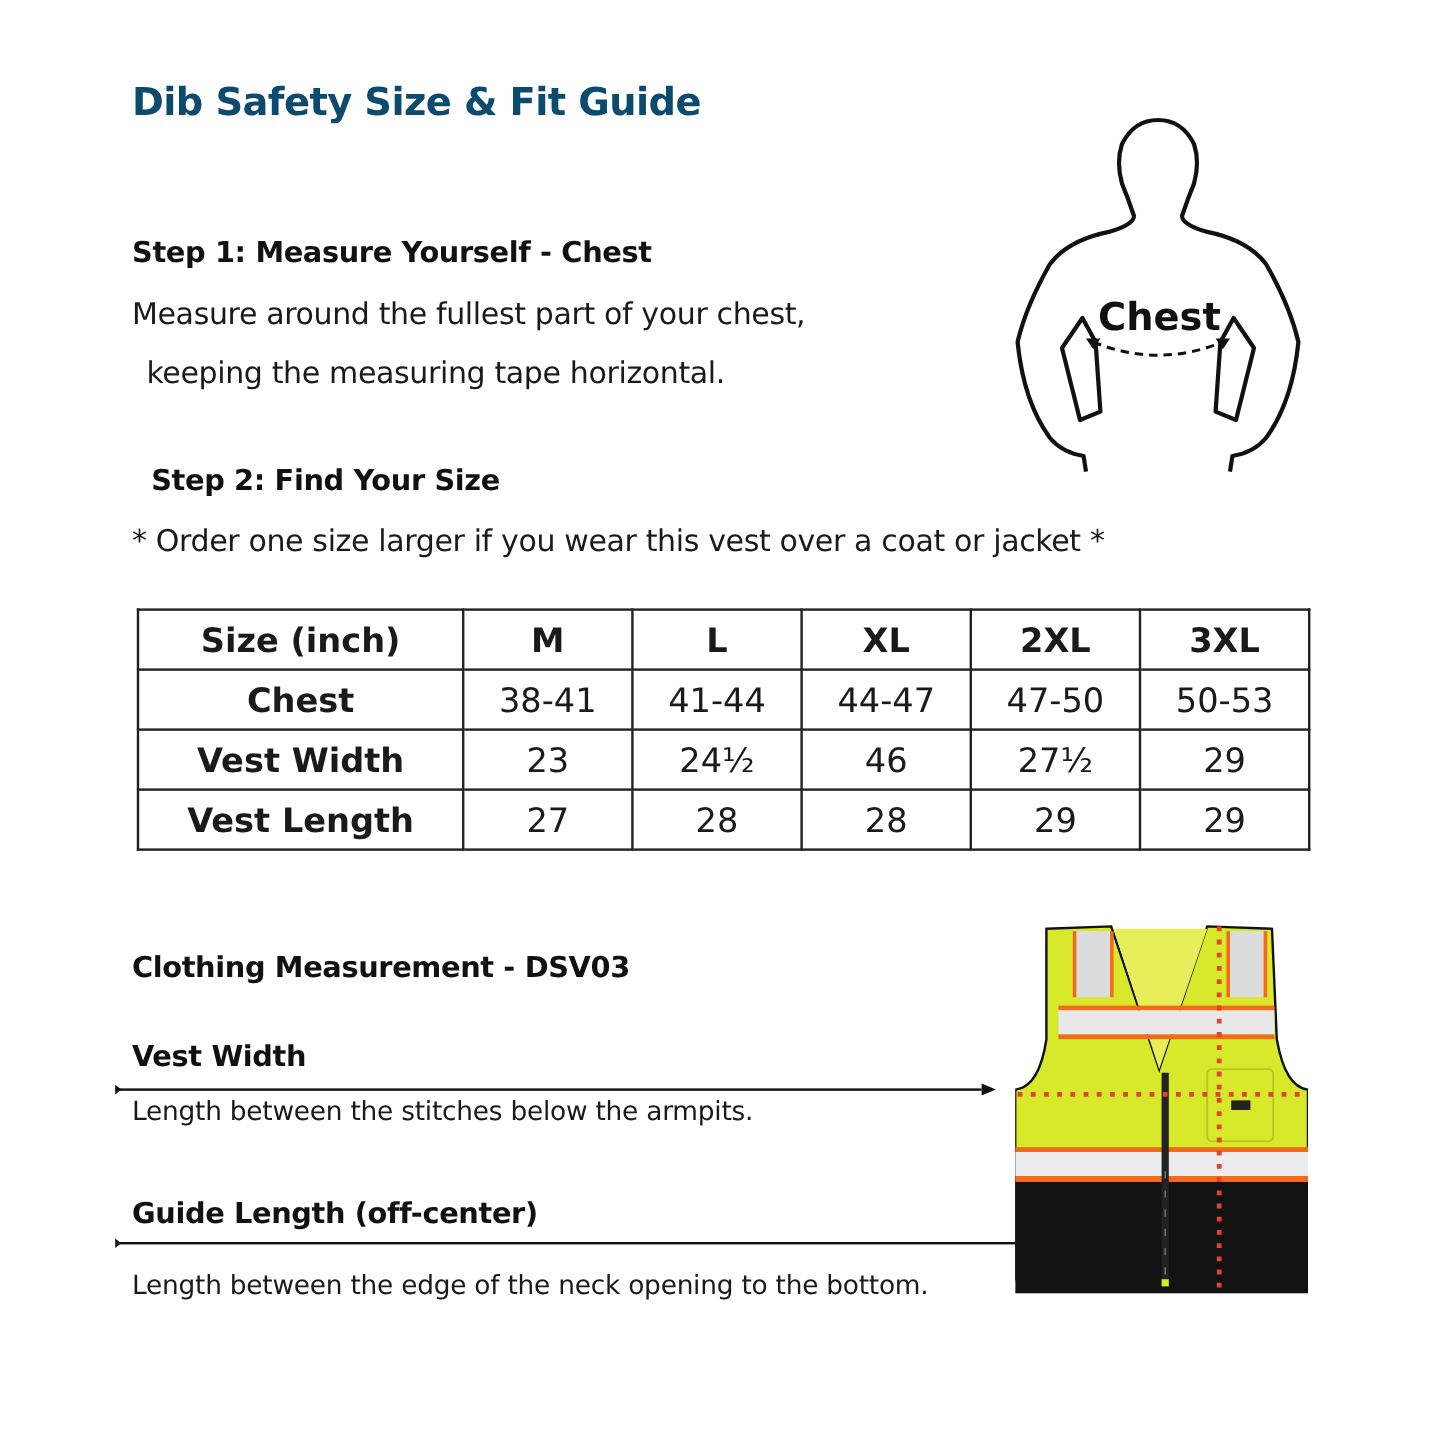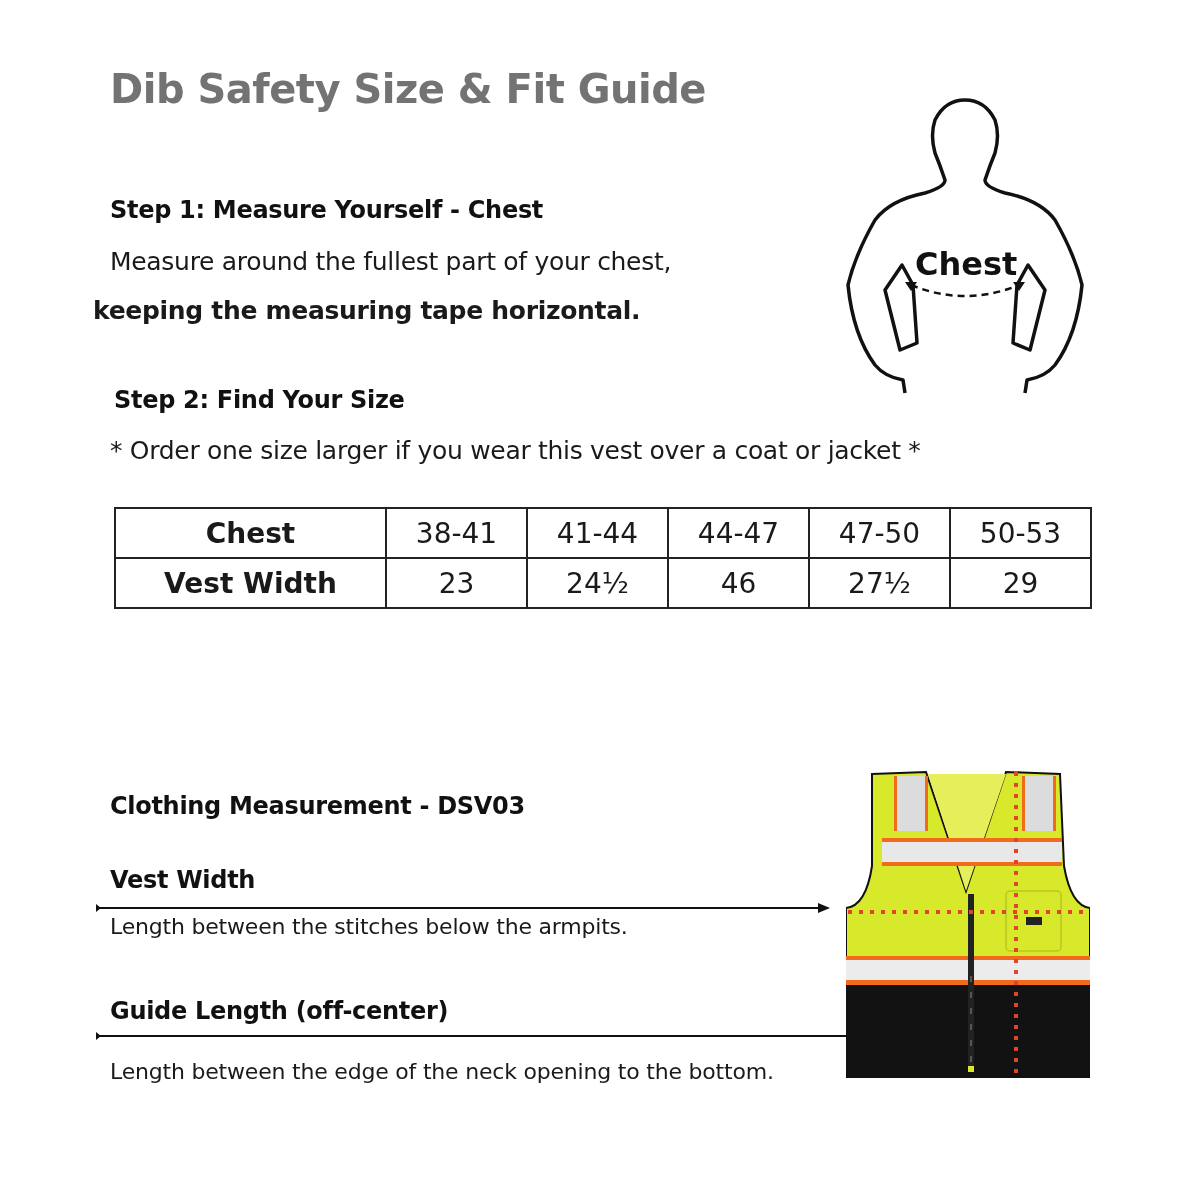--- a/index.html
+++ b/index.html
@@ -1,19 +1,19 @@
 <!DOCTYPE html>
 <html><head>
 <meta charset="utf-8">
 <style>
   html, body { margin:0; padding:0; background:#ffffff; }
   body { width:1200px; height:1200px; position:relative; overflow:hidden;
          font-family:"DejaVu Sans", "Liberation Sans", sans-serif; color:#111; }
   .abs { position:absolute; }
-  .title { left:110px; top:66px; font-size:40px; font-weight:bold; letter-spacing:-0.5px; color:#737373; }
+  .title { left:110px; top:66px; font-size:32px; font-weight:bold; letter-spacing:-0.5px; color:#0c4a6e; }
   .h2 { font-size:24px; font-weight:bold; color:#111; letter-spacing:-0.3px; }
   .body-text { font-size:25px; color:#1a1a1a; line-height:49px; letter-spacing:-0.3px; }
   .small-text { font-size:22px; color:#1a1a1a; letter-spacing:-0.2px; }
 
   table.size-table { position:absolute; left:114px; top:507px; width:976px;
     border-collapse:collapse; table-layout:fixed; }
   table.size-table td, table.size-table th {
     border:2px solid #222; text-align:center; height:48px; padding:0;
     font-size:28px; color:#1a1a1a; }
   table.size-table th { font-weight:bold; }
@@ -26,61 +26,77 @@
   .arrow-tail { position:absolute; width:0; height:0; border-top:4px solid transparent;
     border-bottom:4px solid transparent; border-left:5px solid #111; }
 </style>
 </head>
 <body>
 
 <div class="abs title">Dib Safety Size &amp; Fit Guide</div>
 
 <div class="abs h2" style="left:110px; top:196px;">Step 1: Measure Yourself - Chest</div>
 <div class="abs body-text" style="left:110px; top:237px;">Measure around the fullest part of your chest,</div>
-<div class="abs body-text" style="left:93px; top:286px;font-weight:bold;">keeping the measuring tape horizontal.</div>
+<div class="abs body-text" style="left:122px; top:286px;">keeping the measuring tape horizontal.</div>
 
 <div class="abs" style="left:845px; top:95px; width:240px; height:300px;">
   <svg width="240" height="300" viewBox="0 0 240 300">
     <path d="M60 298 L58 285 Q40 282 30 270 Q8 240 3 190 Q10 160 30 125 Q45 105 80 98 Q100 92 100 85 Q95 70 90 58 Q85 40 90 25 Q100 5 120 5 Q140 5 150 25 Q155 40 150 58 Q145 70 140 85 Q140 92 160 98 Q195 105 210 125 Q230 160 237 190 Q232 240 210 270 Q200 282 182 285 L180 298" fill="none" stroke="#111" stroke-width="3.5" stroke-linejoin="round"></path>
     <path d="M57 170 L40 195 L55 255 L72 248 L68 190 Z" fill="#fff" stroke="#111" stroke-width="3.5" stroke-linejoin="round"></path>
     <path d="M183 170 L200 195 L185 255 L168 248 L172 190 Z" fill="#fff" stroke="#111" stroke-width="3.5" stroke-linejoin="round"></path>
     <path d="M66 190 Q120 212 174 190" fill="none" stroke="#111" stroke-width="2.5" stroke-dasharray="7,5"></path>
     <polygon points="60,187 72,187 66,196" fill="#111"></polygon>
     <polygon points="168,187 180,187 174,196" fill="#111"></polygon>
   </svg>
   <div class="abs" style="left:70px; top:150px; font-size:32px; font-weight:bold; color:#111;">Chest</div>
 </div>
 
-<div class="abs h2" style="left:114px; top:386px;">Step 2: Find Your Size</div>
+<div class="abs h2" style="left:126px; top:386px;">Step 2: Find Your Size</div>
 <div class="abs body-text" style="left:110px; top:426px;">* Order one size larger if you wear this vest over a coat or jacket *</div>
 
 <table class="size-table">
   <colgroup>
       <col class="c0">
       <col class="cx">
       <col class="cx">
       <col class="cx">
       <col class="cx">
       <col class="cx">
     </colgroup>
   <tbody>
+      <tr>
+    <th>Size (inch)</th>
+    <th>M</th>
+    <th>L</th>
+    <th>XL</th>
+    <th>2XL</th>
+    <th>3XL</th>
+  </tr>
   <tr>
     <td class="rowhead">Chest</td>
     <td>38-41</td>
     <td>41-44</td>
     <td>44-47</td>
     <td>47-50</td>
     <td>50-53</td>
   </tr>
   <tr>
     <td class="rowhead">Vest Width</td>
     <td>23</td>
     <td>24½</td>
     <td>46</td>
     <td>27½</td>
+    <td>29</td>
+  </tr>
+  <tr>
+    <td class="rowhead">Vest Length</td>
+    <td>27</td>
+    <td>28</td>
+    <td>28</td>
+    <td>29</td>
     <td>29</td>
   </tr>
 </tbody>
   </table>
 
 <div class="abs h2" style="left:110px; top:792px;text-align:right;">Clothing Measurement - DSV03</div>
 
 <div class="abs h2" style="left:110px; top:866px;">Vest Width</div>
 <div class="arrow-tail" style="left:96px; top:904px;"></div>
 <div class="arrow-line" style="left:98px; top:907px; width:720px;"></div>

